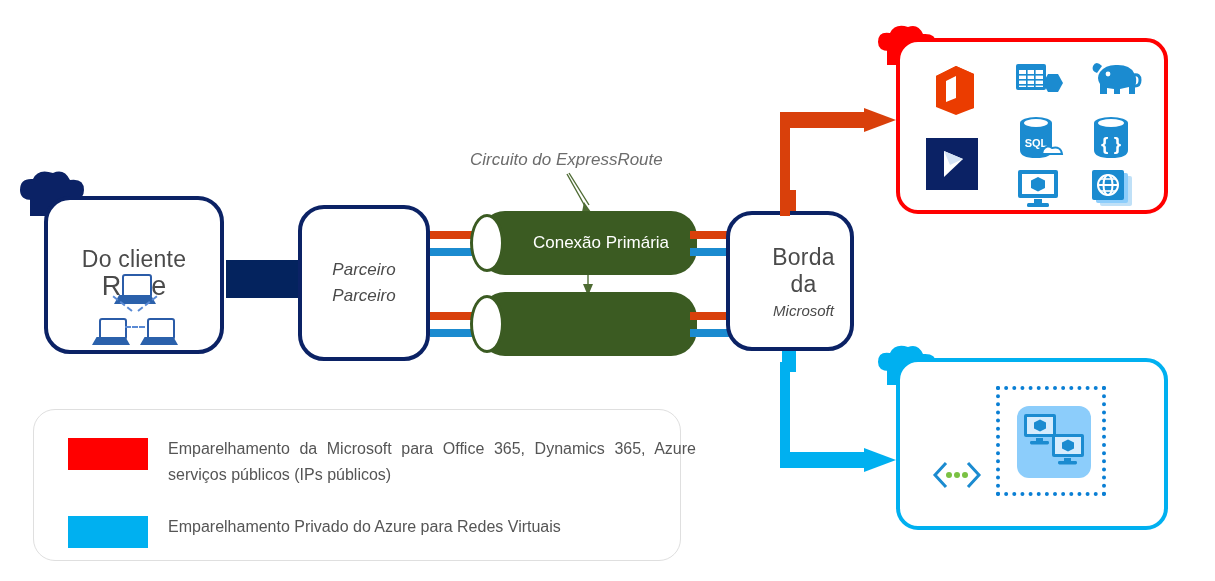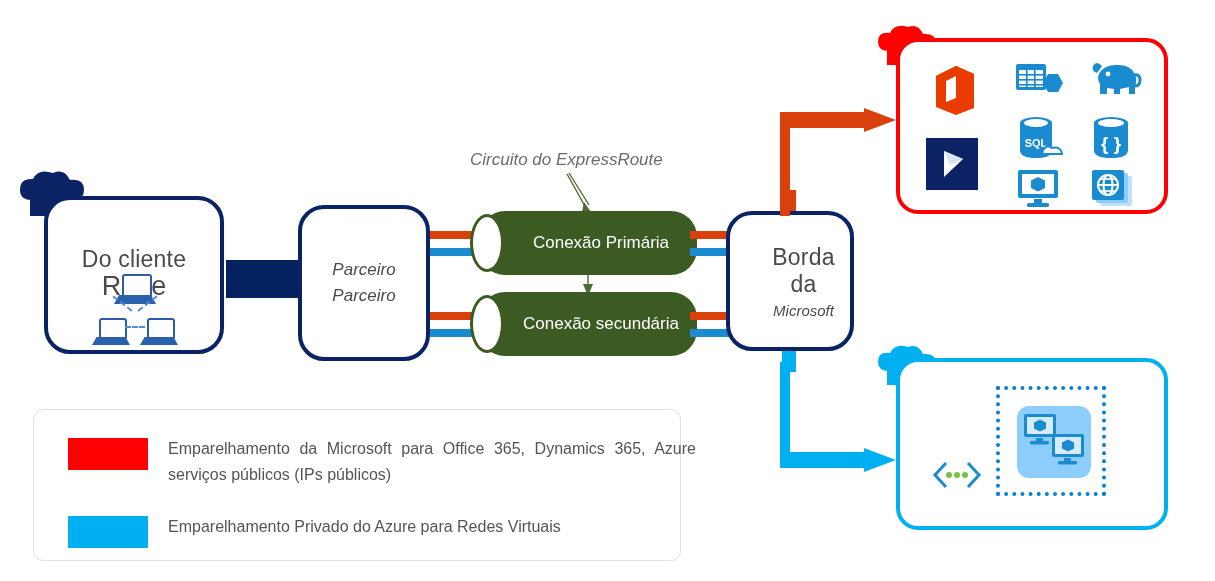--- a/index.html
+++ b/index.html
@@ -32,21 +32,21 @@
   .cyl{position:absolute;}
   .cyl .body{position:absolute;left:14px;top:0;right:0;bottom:0;background:#3b5b22;border-radius:26px;}
   .cyl .cap{position:absolute;left:5px;top:3px;width:34px;height:58px;border-radius:50%;background:#ffffff;border:3px solid #3b5b22;box-sizing:border-box;}
   .cyl .label{position:absolute;left:40px;right:0;top:0;bottom:0;display:flex;align-items:center;justify-content:center;color:#ffffff;font-size:17px;}
 
   
   .stub-red{position:absolute;background:#d9400b;height:8px;}
   .stub-blue{position:absolute;background:#1b8bd0;height:8px;}
 
   
-  #legend{position:absolute;left:33px;top:409px;width:648px;height:152px;border:1px solid #dfdfdf;border-radius:10px;background:#fff;box-sizing:border-box;}
+  #legend{position:absolute;left:33px;top:409px;width:648px;height:152px;border:1px solid #dfdfdf;border-radius:22px;background:#fff;box-sizing:border-box;}
   .swatch{position:absolute;width:80px;height:32px;}
   .legend-text{position:absolute;color:#555;font-size:16px;line-height:26px;text-align:justify;}
   .lt-screen{position:absolute;border:2px solid #2b5ca8;background:#fff;border-radius:3px;}
   .lt-base{position:absolute;background:#2b61ab;}
 
   .dash{position:absolute;border-top:2px dashed #5a8ad4;}
 
   
   .subnet{position:absolute;border:4px dotted #0a7fd4;box-sizing:border-box;}
   .vm-tile{position:absolute;background:#8ccdfb;border-radius:12px;}
@@ -108,21 +108,20 @@
 
   <div class="cyl" style="left:465px;top:211px;width:232px;height:64px;">
     <div class="body"></div>
     <div class="cap"></div>
     <div class="label">Conexão Primária</div>
   </div>
 
   <div class="cyl" style="left:465px;top:292px;width:232px;height:64px;">
     <div class="body"></div>
     <div class="cap"></div>
-    <div class="label">Conexão secundária</div>
   </div>
 
   <div class="stub-red" style="left:690px;top:231px;width:42px;"></div>
   <div class="stub-blue" style="left:690px;top:248px;width:42px;"></div>
   <div class="stub-red" style="left:690px;top:312px;width:42px;"></div>
   <div class="stub-blue" style="left:690px;top:329px;width:42px;"></div>
 
   <div class="abs" style="left:782px;top:190px;width:14px;height:22px;background:#d9400b;"></div>
   <div class="abs" style="left:782px;top:350px;width:14px;height:22px;background:#00b0f0;"></div>
 

